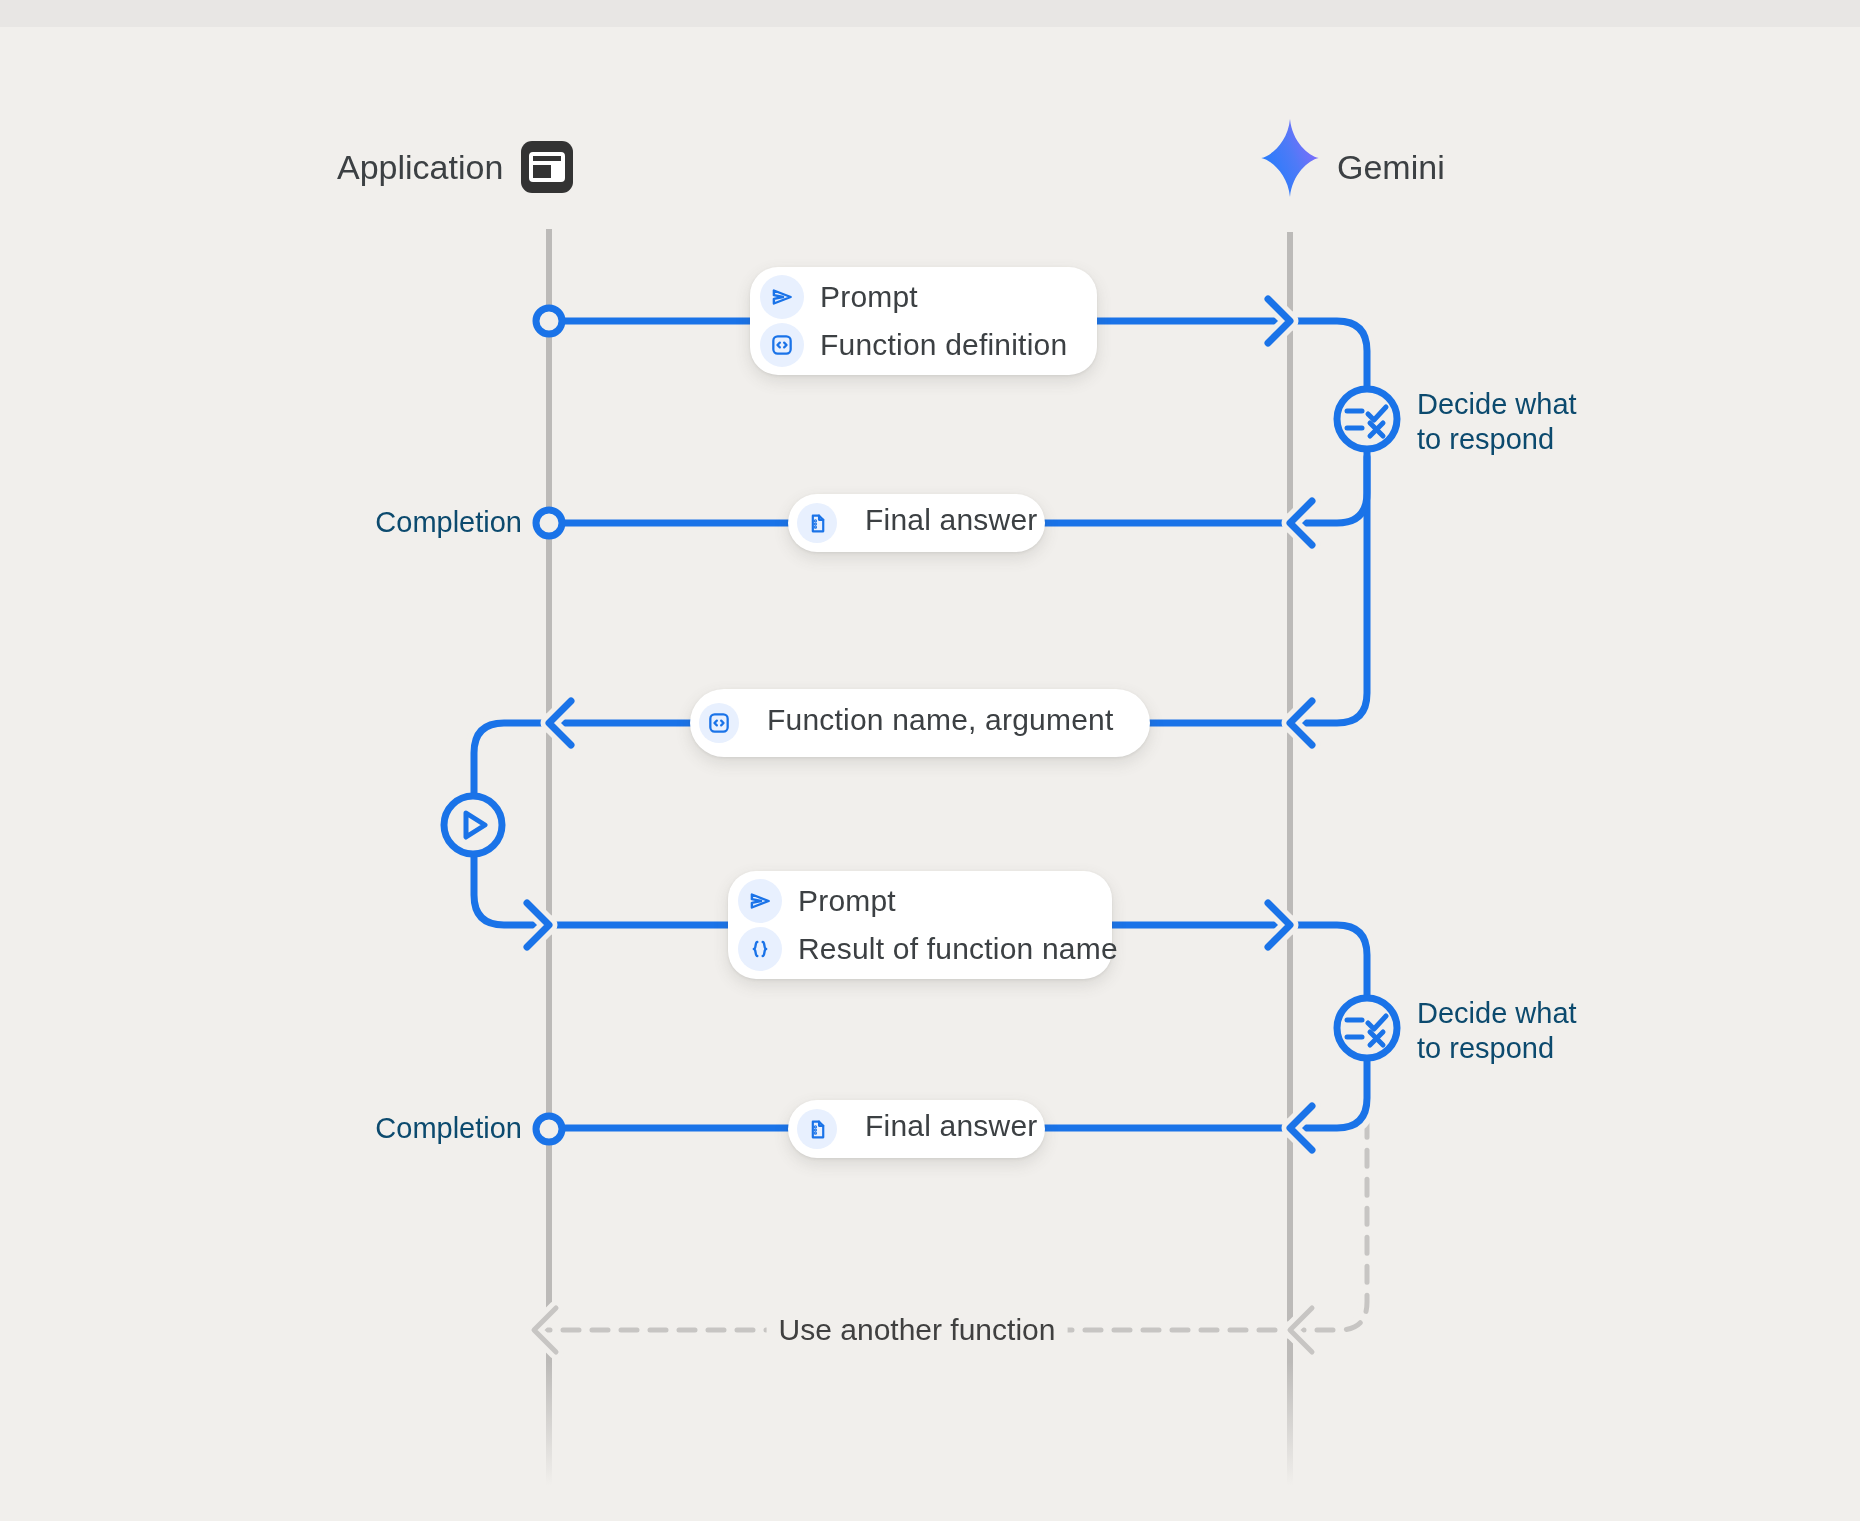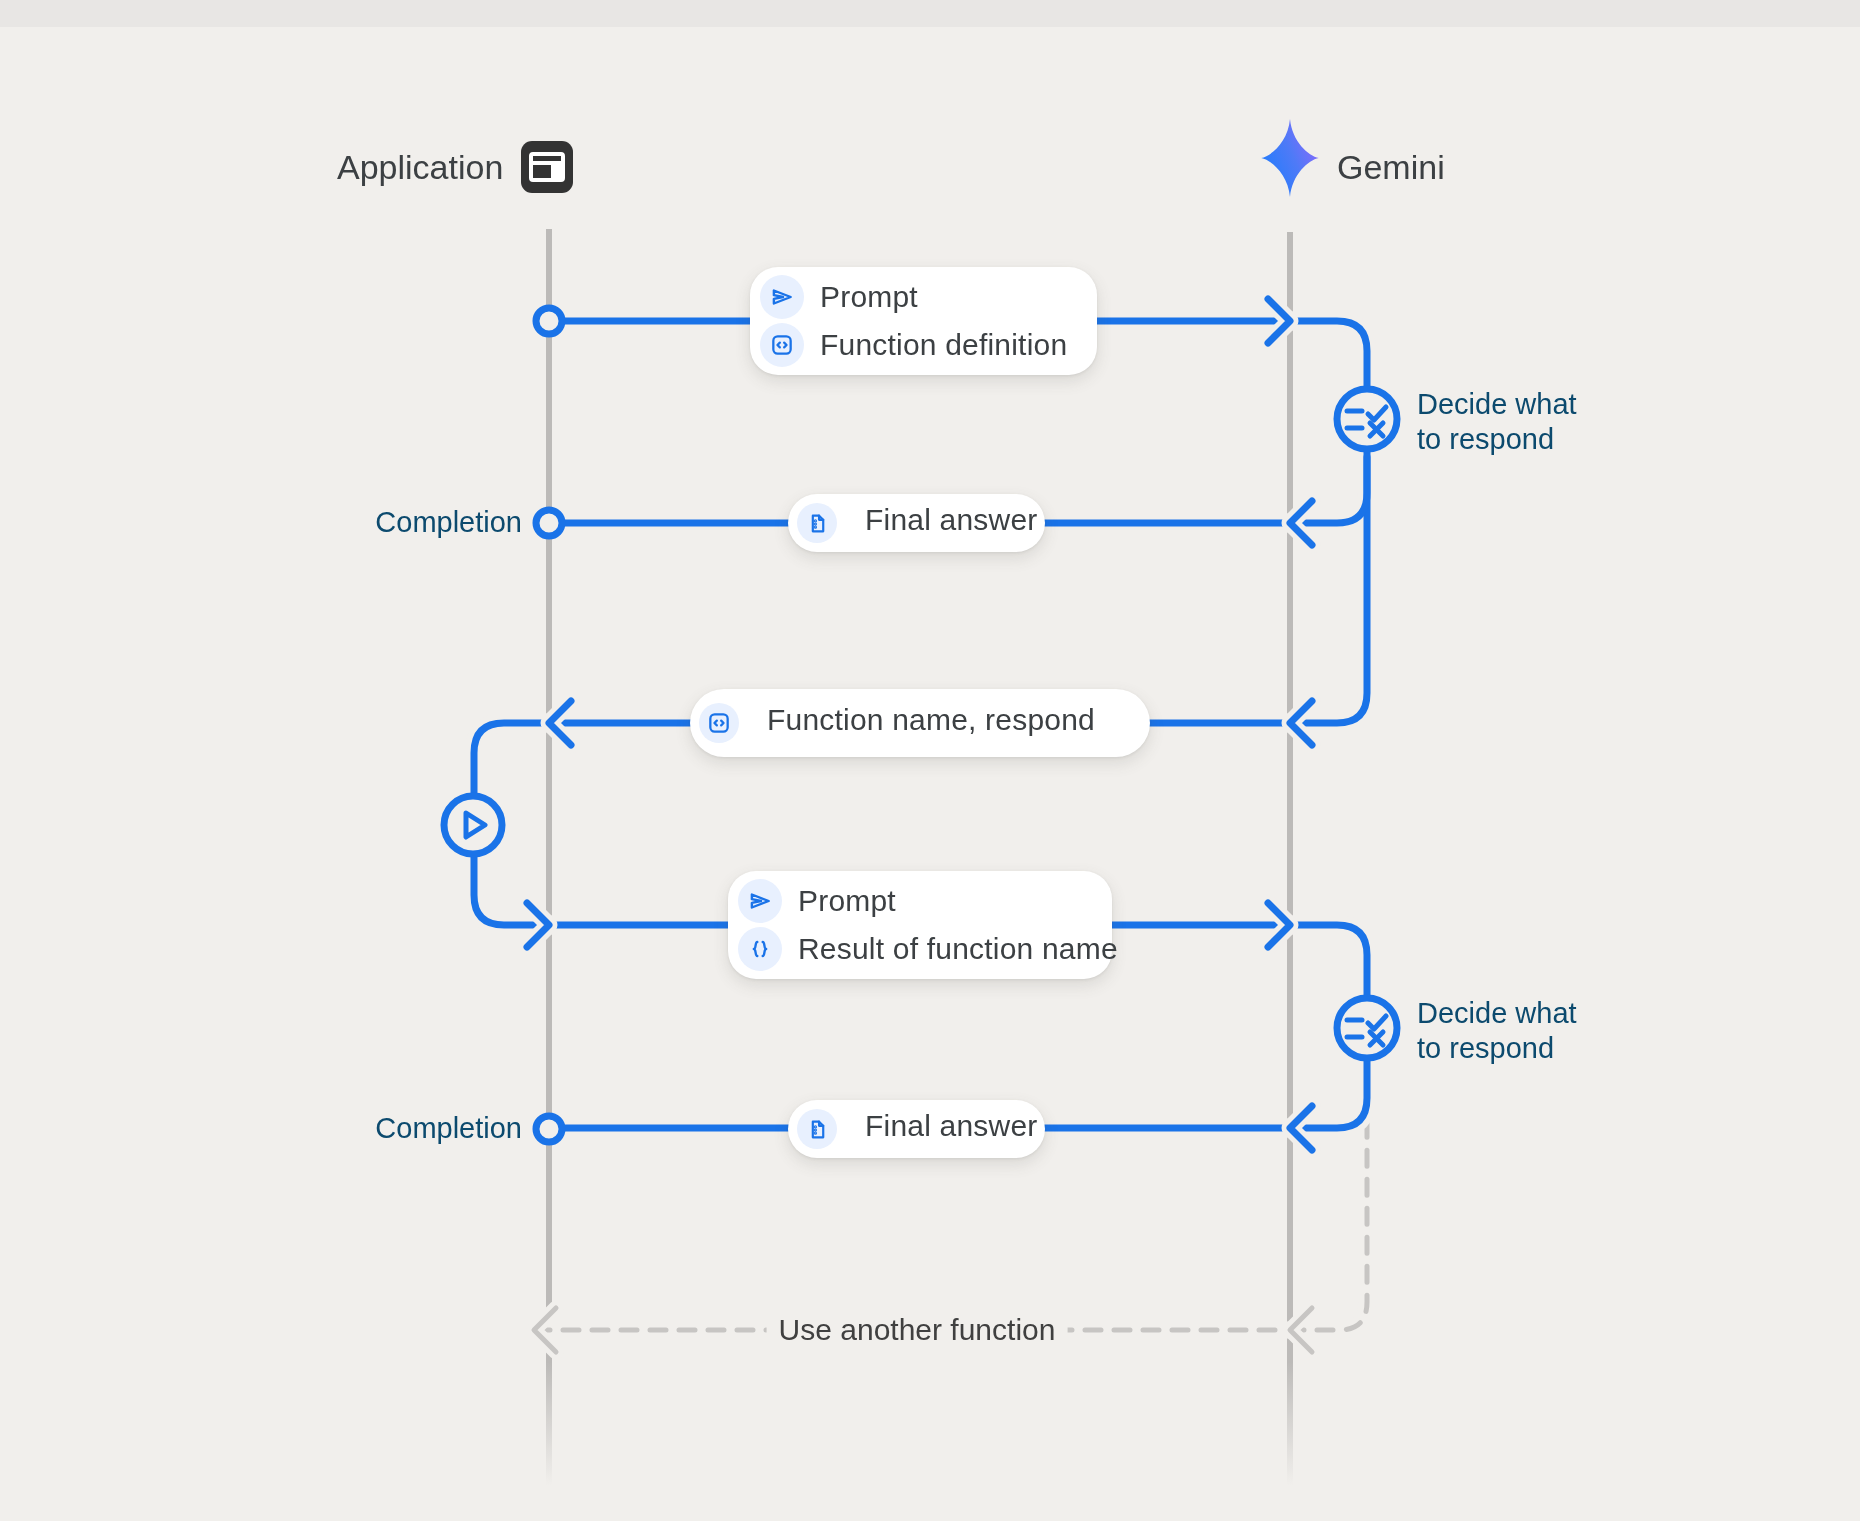--- a/index.html
+++ b/index.html
@@ -201,21 +201,21 @@
 
   <div class="msgbox pill" style="left:690px;top:662px;width:460px;height:68px;border-radius:34px;">
     <div class="pillrow">
       <span class="icircle">
         <svg width="26" height="26" viewBox="0 0 24 24" fill="none" stroke="#1a73e8" stroke-width="2.1" stroke-linejoin="round" stroke-linecap="round">
           <rect x="4" y="4" width="16" height="16" rx="4"></rect>
           <path d="M10 9.8 L7.8 12 L10 14.2"></path>
           <path d="M14 9.8 L16.2 12 L14 14.2"></path>
         </svg>
       </span>
-      <span class="msgtext">Function name,  respond</span>
+      <span class="msgtext">Function name,  argument</span>
     </div>
   </div>
 
   <div class="msgbox two" style="left:728px;top:844px;width:384px;height:108px;">
     <div class="msgrow">
       <span class="icircle">
         <svg width="26" height="26" viewBox="0 0 24 24" fill="none" stroke="#1a73e8" stroke-width="2.2" stroke-linejoin="round" stroke-linecap="round">
           <path d="M4.5 18 L20 12 L4.5 6 L4.5 10.3 L13 12 L4.5 13.7 Z"></path>
         </svg>
       </span>

